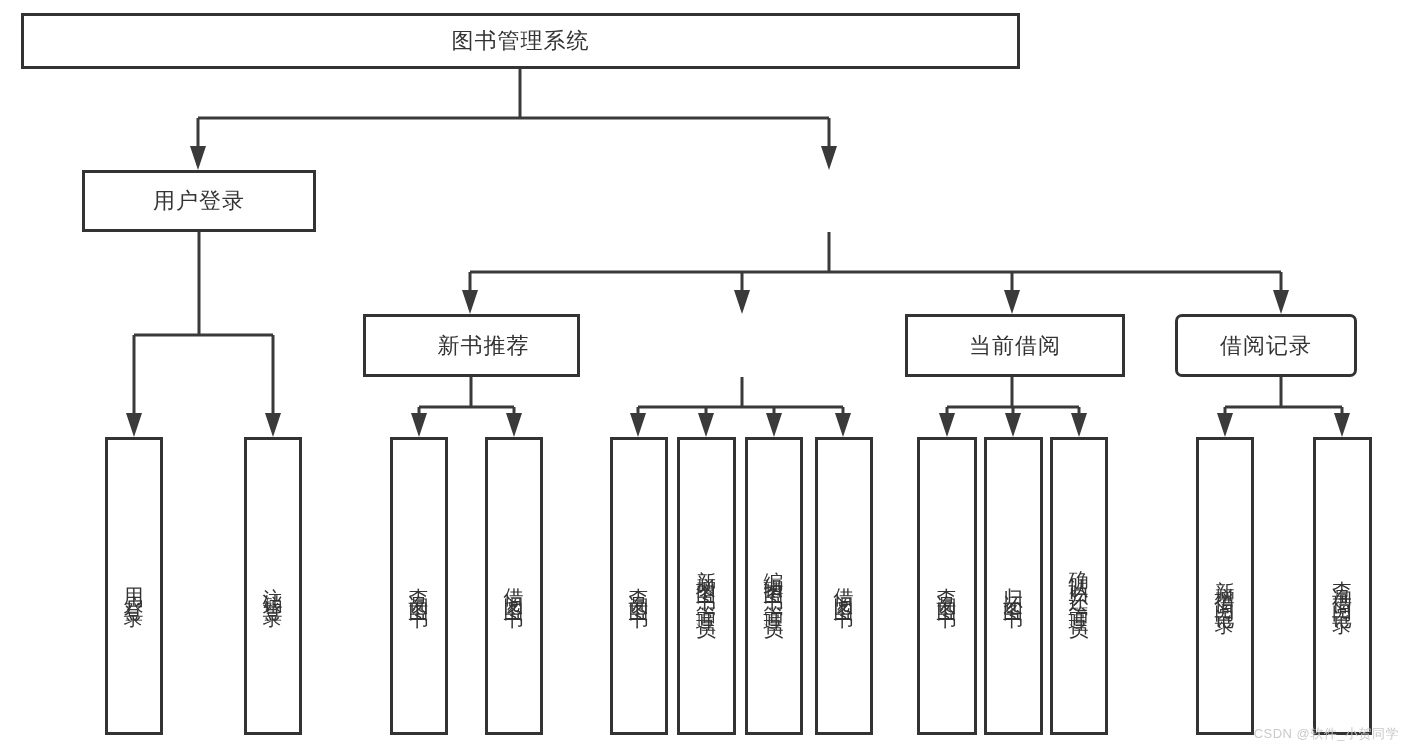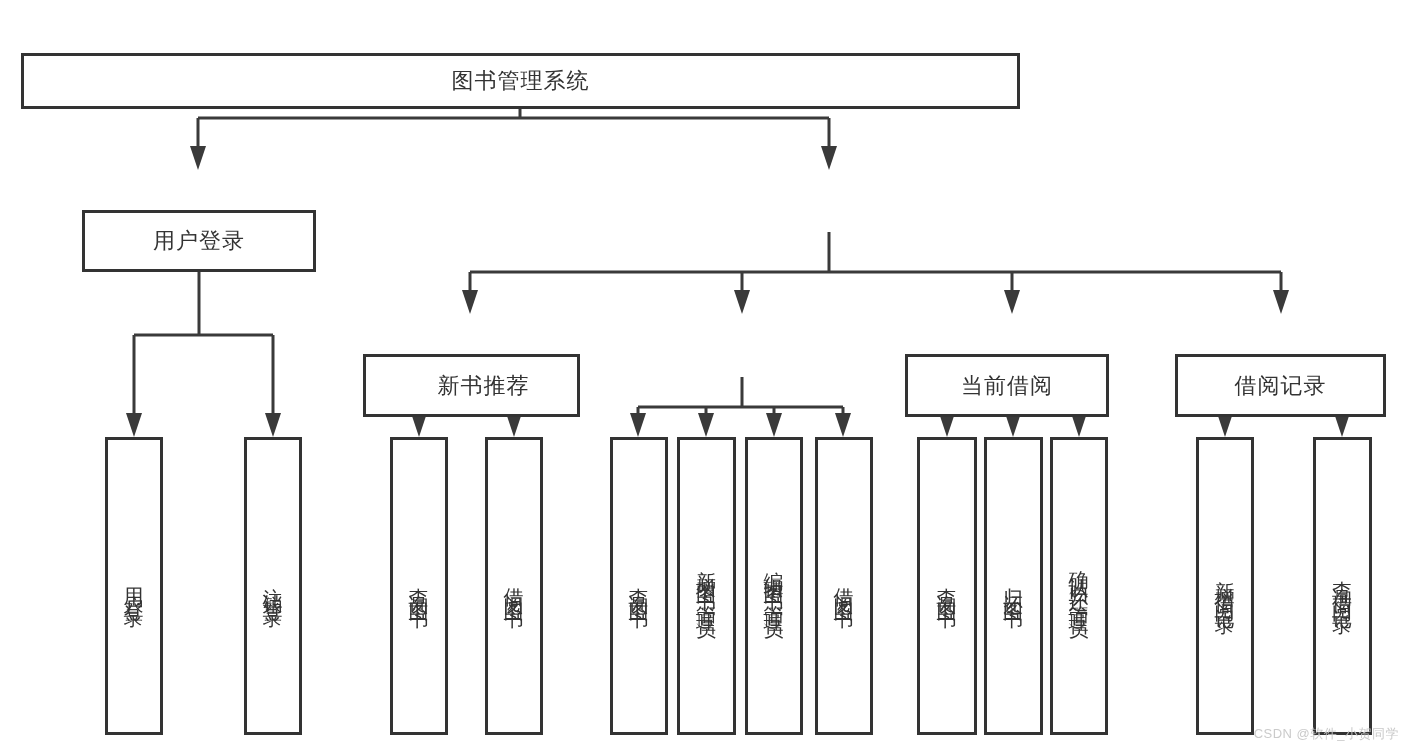--- a/index.html
+++ b/index.html
@@ -15,21 +15,20 @@
 
   .hbox {
     position: absolute;
     box-sizing: border-box;
     border: 3px solid #333333;
     background: #ffffff;
     display: flex; align-items: center; justify-content: center;
     font-size: 22px; color: #333333;
     letter-spacing: 1px;
     white-space: nowrap;
-    margin-top: 40px;
   }
   .vbox {
     position: absolute;
     top: 437px; height: 298px;
     box-sizing: border-box;
     border: 3px solid #333333;
     background: #ffffff;
     display: flex; align-items: center; justify-content: center;
   }
   .vbox span {
@@ -117,22 +116,22 @@
       <polygon points="1217,413 1233,413 1225,437"></polygon>
       <polygon points="1334,413 1350,413 1342,437"></polygon>
     </g>
   </svg>
 
   <div class="hbox" style="left:21px; top:13px; width:999px; height:56px;">图书管理系统</div>
 
   <div class="hbox" style="left:82px; top:170px; width:234px; height:62px;">用户登录</div>
 
   <div class="hbox" style="left:363px; top:314px; width:217px; height:63px;padding-left:24px;">新书推荐</div>
-  <div class="hbox" style="left:905px; top:314px; width:204px; height:63px;">当前借阅</div>
-  <div class="hbox" style="left:1175px; top:314px; width:211px; height:63px;">借阅记录</div>
+  <div class="hbox" style="left:905px; top:314px; width:220px; height:63px;">当前借阅</div>
+  <div class="hbox" style="left:1175px; top:314px; width:182px; height:63px;border-radius:7px;">借阅记录</div>
 
   <div class="vbox" style="left:105px; width:58px;">
     <span>用户登录</span>
   </div>
   <div class="vbox" style="left:244px; width:58px;">
     <span>注销登录</span>
   </div>
 
   <div class="vbox" style="left:390px; width:58px;">
     <span>查询图书</span>

